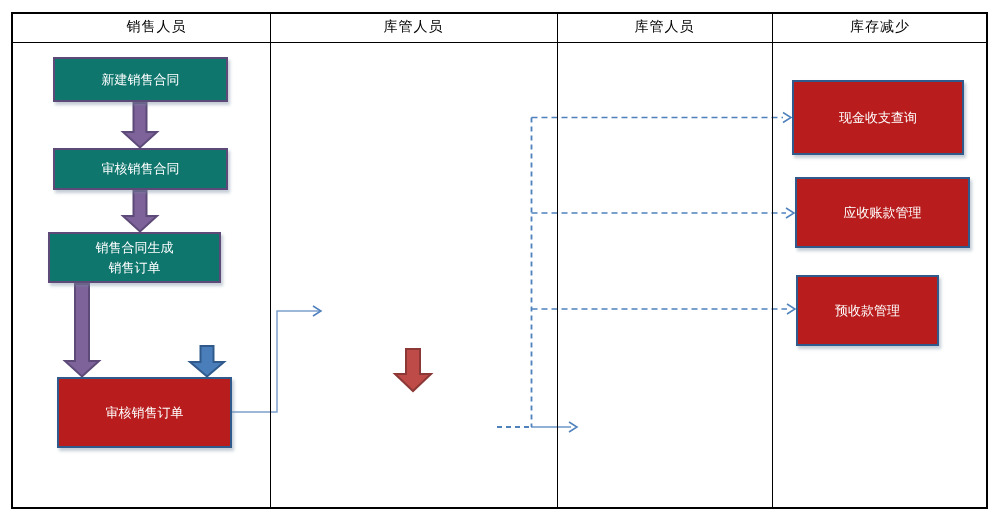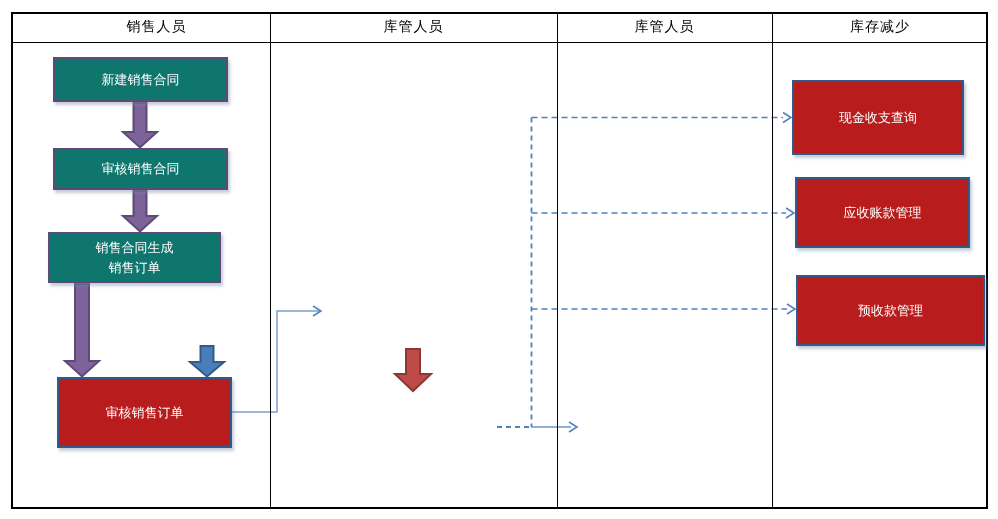--- a/index.html
+++ b/index.html
@@ -92,17 +92,17 @@
     </div>
   <div class="node blue" style="left:57px;top:377px;width:175px;height:71px">
       <span class="nlabel">审核销售订单</span>
     </div>
   <div class="node blue" style="left:792px;top:80px;width:172px;height:75px">
       <span class="nlabel">现金收支查询</span>
     </div>
   <div class="node blue" style="left:795px;top:177px;width:175px;height:71px">
       <span class="nlabel">应收账款管理</span>
     </div>
-  <div class="node blue" style="left:796px;top:275px;width:189px;height:71px">
+  <div class="node blue" style="left:796px;top:275px;width:143px;height:71px">
       <span class="nlabel">预收款管理</span>
     </div>
 
 </div>
 
 </body></html>

